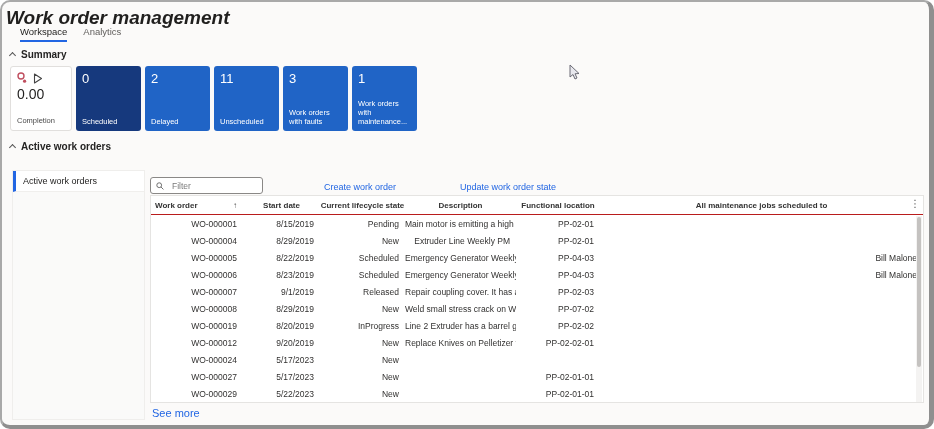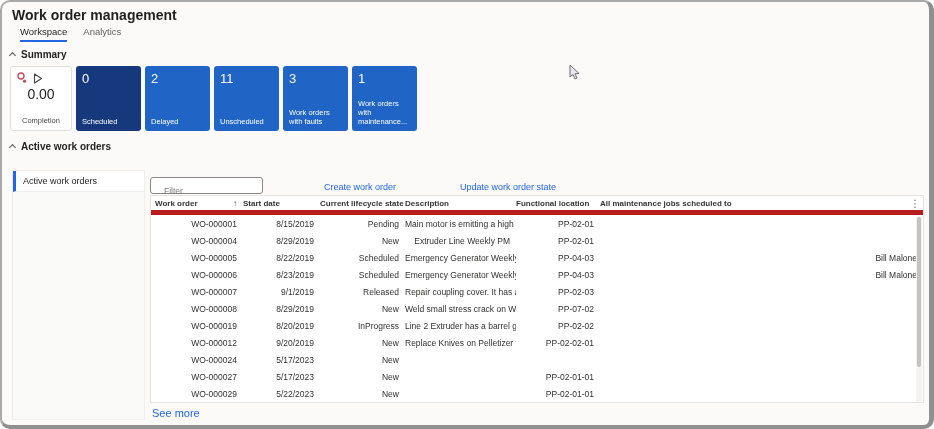--- a/index.html
+++ b/index.html
@@ -1,49 +1,49 @@
 <!DOCTYPE html>
 <html><head>
 <meta charset="utf-8">
 <style>
   * { margin:0; padding:0; box-sizing:border-box; }
   html,body { width:934px; height:429px; background:#fff; font-family:"Liberation Sans", sans-serif; }
   .frame { position:absolute; left:0; top:0; width:934px; height:429px; background:#fbfaf9;
            border:2px solid #a9a9a9; border-right:5px solid #8f8f8f; border-bottom:4px solid #8f8f8f;
            border-radius:10px; overflow:hidden; }
-  .page-title { position:absolute; left:10px; top:5px; font-size:14px; font-weight:bold; color:#201f1e; }
+  .page-title { position:absolute; left:4px; top:5px; font-size:19px; font-weight:bold; color:#201f1e;font-style:italic; }
   .tabs { position:absolute; left:18px; top:24px; display:flex; gap:16px; }
   .tab { font-size:9.5px; color:#605e5c; padding-bottom:3px; cursor:pointer; }
   .tab.active { color:#252423; border-bottom:2px solid #2266e3; }
   .section-head { position:absolute; display:flex; align-items:center; gap:6px; font-size:10px; font-weight:bold; color:#252423; }
   .chev { width:5px; height:5px; border-left:1px solid #555; border-top:1px solid #555; transform:rotate(45deg); display:inline-block; margin-top:2px; }
   .tiles { position:absolute; left:8px; top:64px; display:flex; gap:4px; }
   #kpi-tiles { display:contents; }
   .tile { width:65px; height:65px; border-radius:3px; padding:5px 6px; display:flex; flex-direction:column; cursor:pointer; }
-  .tile.white { width:62px; background:#fff; border:1px solid #e1dfdd;text-align:center; }
+  .tile.white { width:62px; background:#fff; border:1px solid #e1dfdd; }
   .tile.kpi { color:#fff; }
   .tile.kpi.dark { background:#16397d; }
   .tile.kpi.bright { background:#2064c6; }
   .tile .num { font-size:13px; line-height:1.2; }
   .tile .lbl { margin-top:auto; font-size:7.5px; line-height:1.2; }
   .tile.white .icons { display:flex; gap:6px; align-items:center; }
   .tile.white .val { font-size:14px; color:#201f1e; margin-top:2px; }
   .tile.white .lbl { color:#4a4a4a; }
   .sidebar { position:absolute; left:10px; top:168px; width:133px; height:250px; background:#fafaf9; border:1px solid #efeeec; }
   .side-item { height:21px; background:#fff; border-bottom:1px solid #f0efed; border-left:3px solid #2266e3;
                display:flex; align-items:center; padding-left:7px; font-size:9px; color:#252423; cursor:pointer; }
   .filter-box { position:absolute; left:148px; top:175px; width:113px; height:17px; background:#fff;
-                border:1px solid #8a8886; border-radius:3px; display:flex; align-items:center; padding:0 5px; gap:8px;flex-direction:column; }
+                border:1px solid #8a8886; border-radius:3px; display:flex; align-items:center; padding:0 5px; gap:8px; }
   .filter-box input { border:none; outline:none; width:85px; font-size:8.5px; font-family:"Liberation Sans",sans-serif; background:transparent; color:#252423; }
   .filter-box input::placeholder { color:#7a7a7a; }
   .links { position:absolute; left:274px; top:180px; display:flex; gap:16px; }
   .links a { font-size:9px; color:#2266e3; text-decoration:none; cursor:pointer;margin-left:48px; }
   .grid { position:absolute; left:148px; top:193px; width:774px; height:208px; background:#fff; border:1px solid #e5e4e2; }
   .grid-row { display:grid; grid-template-columns:88px 77px 85px 111px 84px 1fr; align-items:center; padding-left:4px; }
-  .grid-head { height:19px; border-bottom:5px solid #b91c1c; font-weight:bold; }
+  .grid-head { height:19px; border-bottom:1px solid #b91c1c; font-weight:bold;text-align:center; }
   .grid-head .hc { font-size:8px; color:#333; white-space:nowrap; overflow:hidden; }
   .grid-head .hc0 { display:flex; justify-content:space-between; padding-right:6px; }
   .sort-ic { color:#555; font-weight:normal; font-size:8px; }
   .more-ic { position:absolute; right:3px; top:3px; font-size:10px; color:#555; cursor:pointer; line-height:1; }
   .rowsbox { position:relative;text-align:right; }
   .grid-row.data { height:17px; cursor:pointer; }
   .grid-row.data .c { font-size:8.5px; color:#323130; white-space:nowrap; overflow:hidden; padding-right:6px; }
   .vscroll { position:absolute; right:1px; top:20px; width:6px; height:186px; background:#f4f3f2; }
   .vthumb { position:absolute; left:1px; top:1px; width:4px; height:150px; background:#c4c2c0; border-radius:2px; }
   .see-more { position:absolute; left:150px; top:405px; font-size:11px; color:#2266e3; text-decoration:none; cursor:pointer; }

